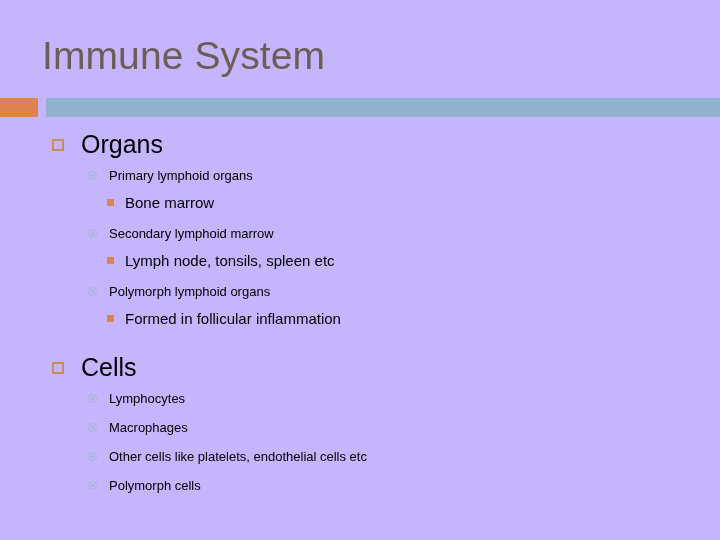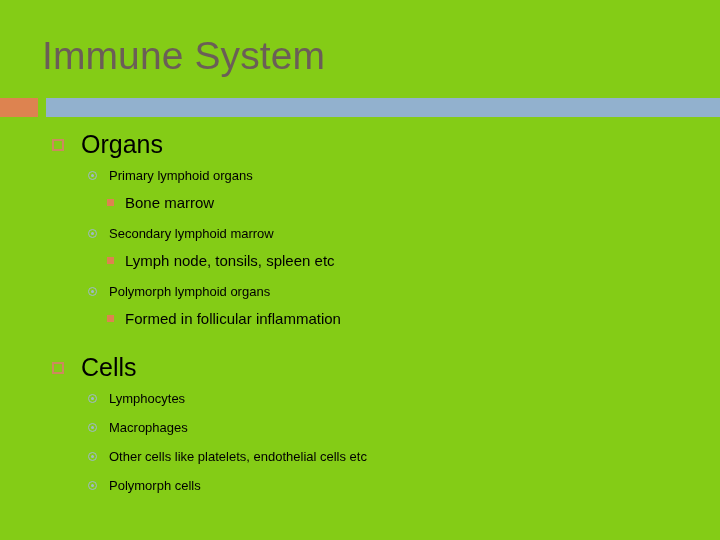--- a/index.html
+++ b/index.html
@@ -6,21 +6,21 @@
   html, body {
     margin: 0;
     padding: 0;
     background: #ffffff;
   }
 
   #slide {
     position: relative;
     width: 720px;
     height: 540px;
-    background: #84cc16;
+    background: #c4b5fd;
     overflow: hidden;
     font-family: "Liberation Sans", sans-serif;
     -webkit-font-smoothing: antialiased;
   }
 
   
   #slide-title {
     position: absolute;
     left: 42px;
     top: 28px;

